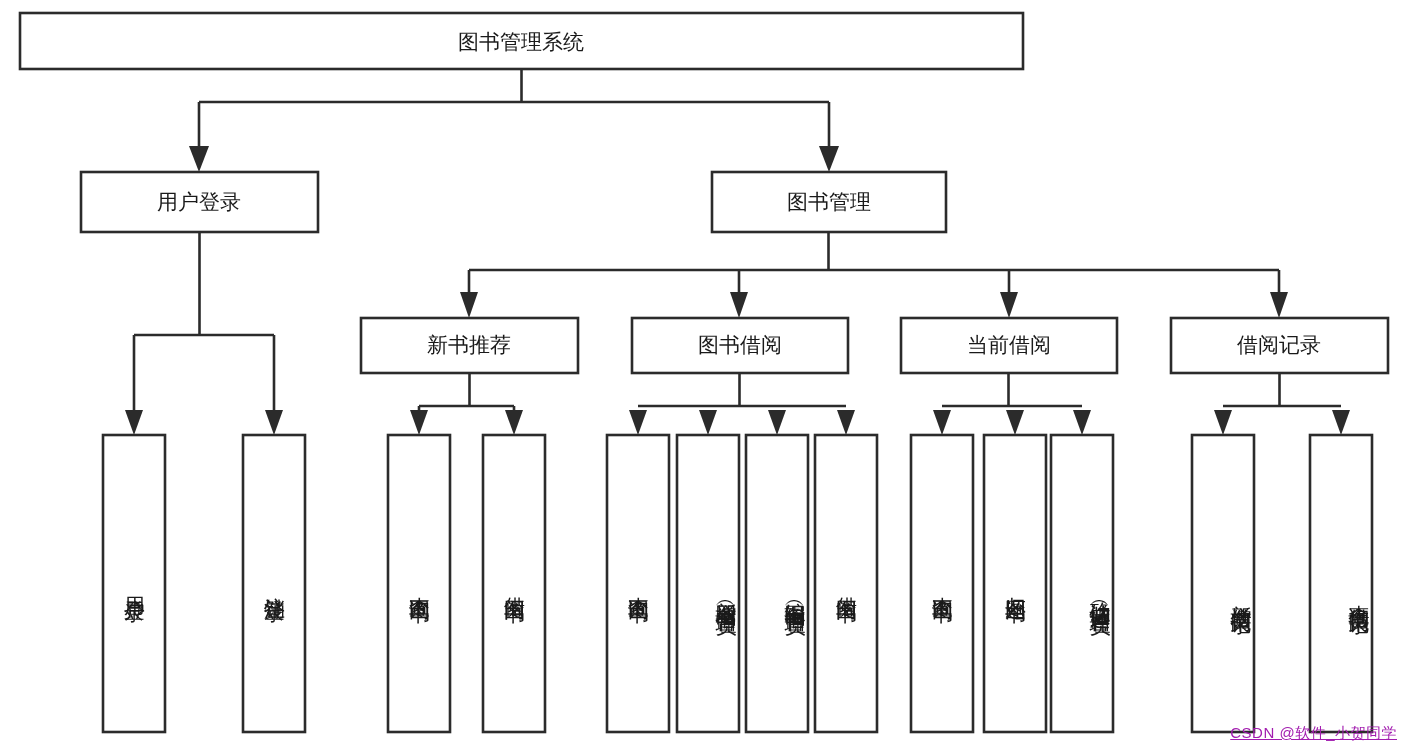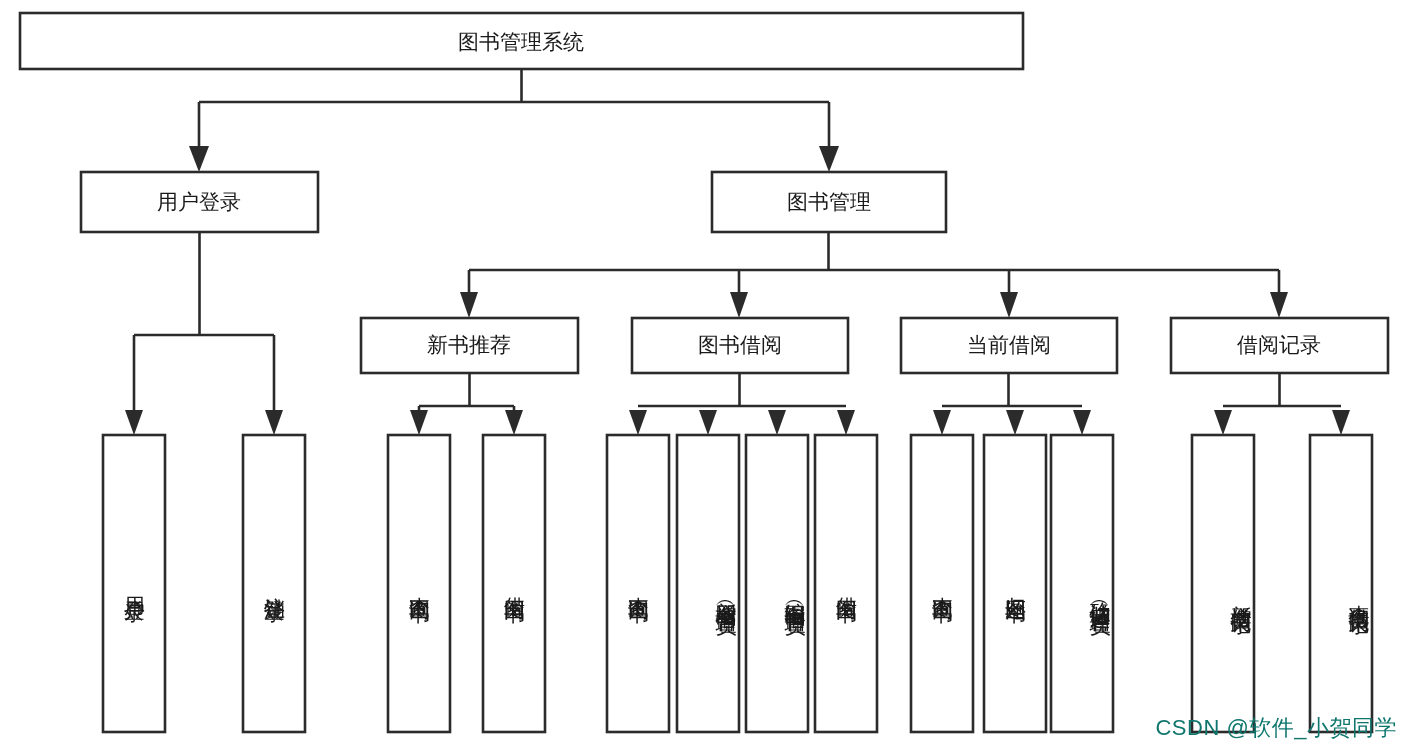--- a/index.html
+++ b/index.html
@@ -66,24 +66,25 @@
     pointer-events: none;
   }
   .leaf-label.mid {
     align-items: center;
   }
   .watermark {
     position: absolute;
     right: 8px;
     bottom: 4px;
     font-family: "Liberation Sans", "DejaVu Sans", sans-serif;
-    font-size: 22px;
-    color: #0f766e;
+    font-size: 15px;
+    color: #a21caf;
     white-space: nowrap;
     letter-spacing: 0.5px;
+    text-decoration: underline;
   }
 </style>
 </head>
 <body>
 
 <div id="diagram-root">
 
   <svg class="diagram-canvas" viewBox="0 0 1405 747">
 
     <g>

